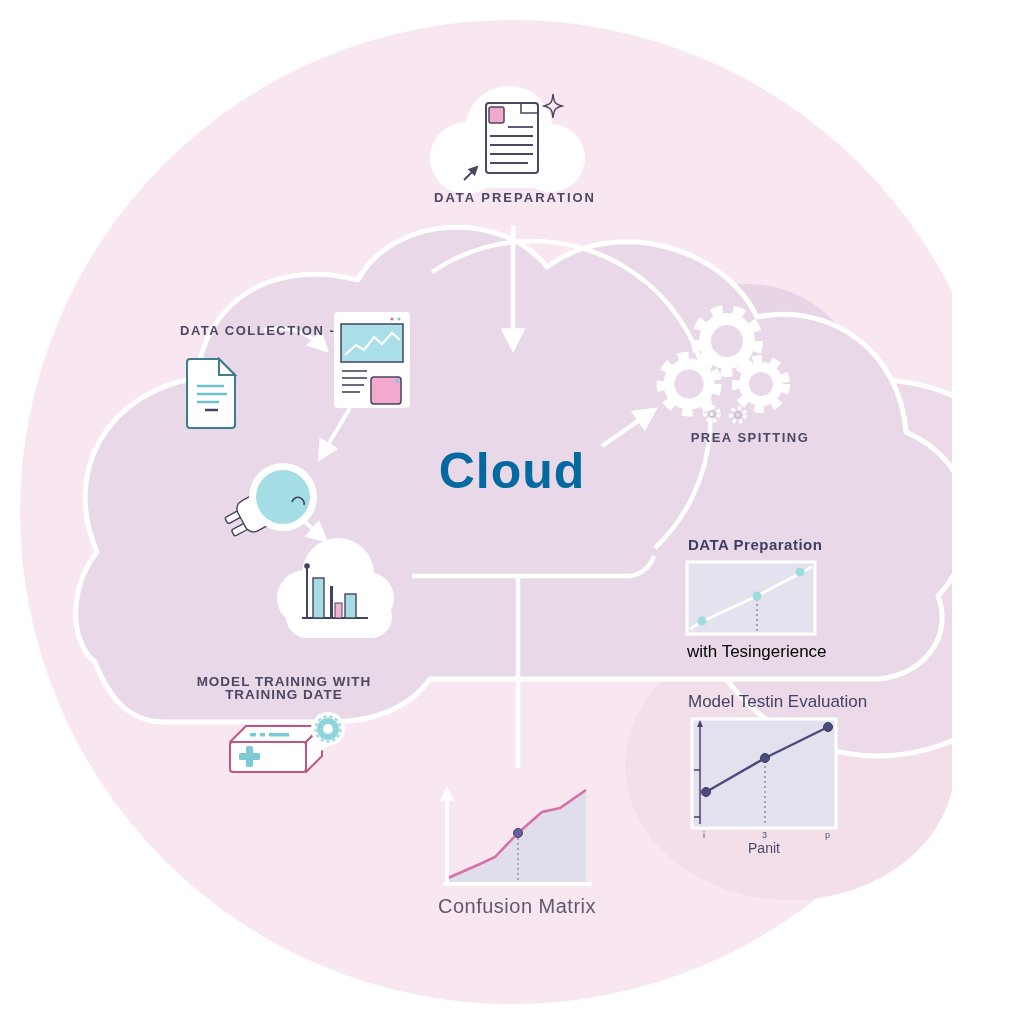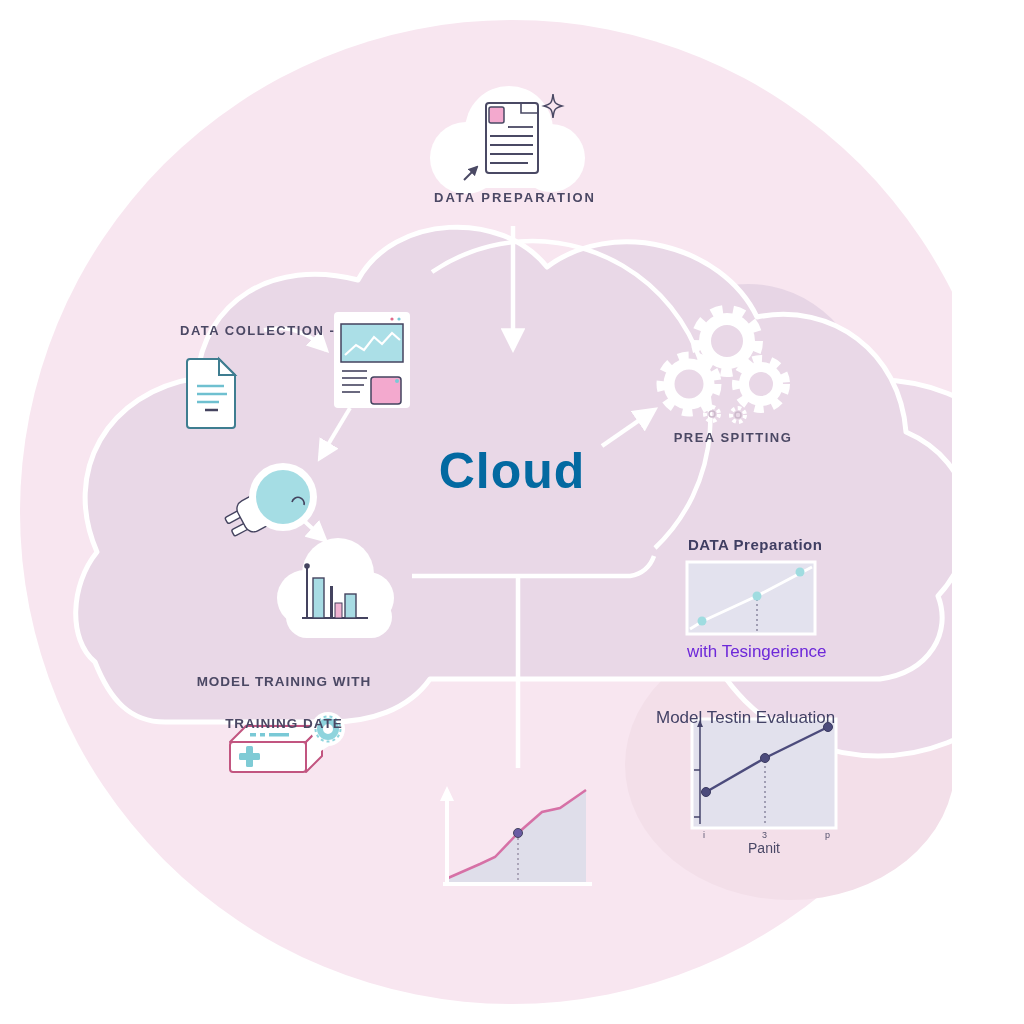--- a/index.html
+++ b/index.html
@@ -4,21 +4,21 @@
 <style>
   html,body{margin:0;padding:0;background:#ffffff;}
   .canvas{position:relative;width:952px;height:1024px;background:#ffffff;overflow:hidden;
           font-family:"Liberation Sans",sans-serif;}
   .canvas svg{position:absolute;left:0;top:0;}
   .lbl{position:absolute;color:#4b4864;letter-spacing:2px;font-size:13px;font-weight:600;}
   .lbl.center{text-align:center;}
   .cloud-title{position:absolute;left:262px;top:444px;width:500px;text-align:center;
                color:#0369a1;font-size:50px;font-weight:700;line-height:55px;letter-spacing:1px;}
   .panel-title{position:absolute;color:#3f3e62;font-size:15px;font-weight:600;letter-spacing:0.5px;}
-  .panel-caption{position:absolute;color:#6d28d9;font-size:17px;font-weight:500;}
+  .panel-caption{position:absolute;color:#000000;font-size:17px;font-weight:500;}
   .tick{position:absolute;color:#55536e;font-size:9px;}
   .axis-label{position:absolute;color:#4a4866;font-size:14px;text-align:center;width:100px;}
   .cm{position:absolute;color:#5d5a6e;font-size:20px;font-weight:500;letter-spacing:0.5px;}
 </style>
 </head>
 <body>
 
 <div class="canvas">
 
 <svg width="1024" height="1024" viewBox="0 0 1024 1024">
@@ -198,28 +198,29 @@
   </g>
 </svg>
 
 <div class="lbl center" style="left:395px;top:190px;width:240px;">DATA PREPARATION</div>
 <div class="lbl" style="left:144px;top:323px;letter-spacing:1.5px;margin-left:36px;">DATA COLLECTION -</div>
 
 <div class="cloud-title">
   <div>Cloud</div>
 </div>
 
-<div class="lbl center" style="left:633px;top:430px;width:200px;letter-spacing:1.5px;">PREA SPITTING</div>
+<div class="lbl center" style="left:650px;top:430px;width:200px;letter-spacing:1.5px;">PREA SPITTING</div>
 
 <div class="panel-title" style="left:688px;top:536px;">DATA Preparation</div>
 <div class="panel-caption" style="left:687px;top:642px;">with Tesingerience</div>
 
-<div class="panel-caption" style="left:656px;top:692px;color:#434266;margin-top:16px;">Model Testin Evaluation</div>
+<div class="panel-caption" style="left:688px;top:692px;color:#434266;">Model Testin Evaluation</div>
 <div class="tick" style="left:703px;top:830px;">i</div>
 <div class="tick" style="left:762px;top:830px;">3</div>
 <div class="tick" style="left:825px;top:830px;">p</div>
 <div class="axis-label" style="left:714px;top:840px;">Panit</div>
 
 <div class="lbl center" style="left:164px;top:674px;width:240px;letter-spacing:1px;font-size:13.5px;">MODEL TRAINING WITH</div>
-<div class="lbl center" style="left:164px;top:716px;width:240px;letter-spacing:1px;font-size:13.5px;text-align:center;">TRAINING DATE</div>
-
+<div class="lbl center" style="left:164px;top:687px;width:240px;letter-spacing:1px;font-size:13.5px;text-align:center;">TRAINING DATE</div>
+
+<div class="cm" style="left:397px;top:895px;width:240px;text-align:center;">Confusion Matrix</div>
 
 </div>
 
 </body></html>

